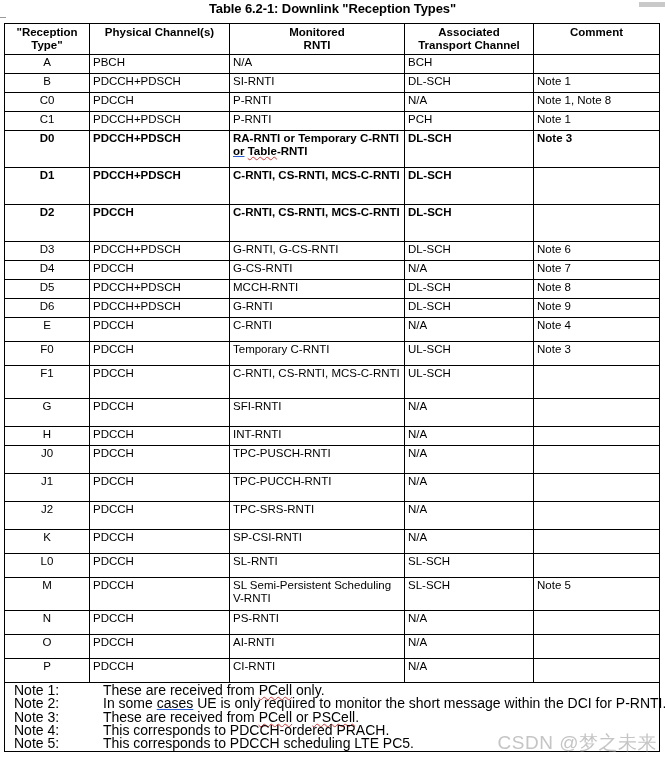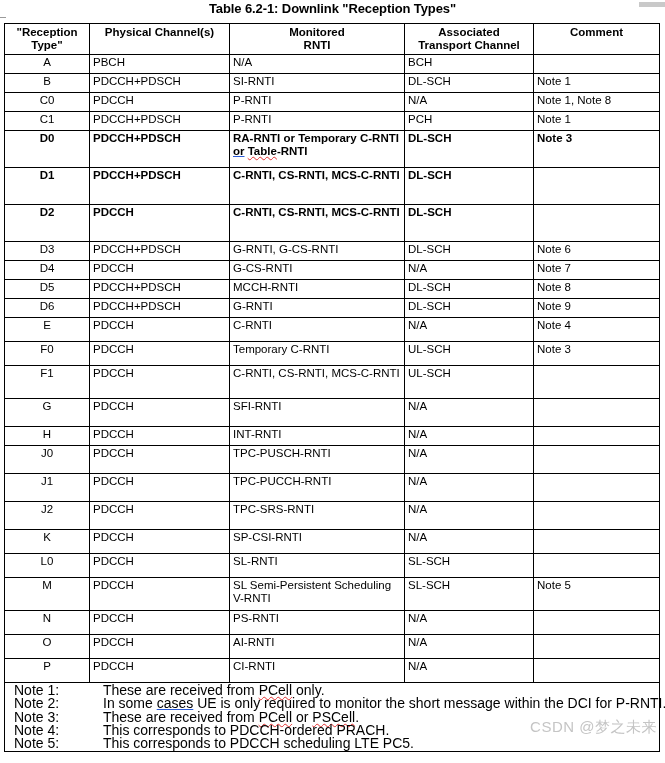--- a/index.html
+++ b/index.html
@@ -125,22 +125,22 @@
     text-decoration: underline;
     text-decoration-color: #2a5bd7;
     text-decoration-style: solid;
     text-decoration-thickness: 1px;
     text-underline-offset: 1px;
   }
 
   .watermark {
     position: absolute;
     right: 8px;
-    bottom: 26px;
-    font-size: 15px;
+    bottom: 7px;
+    font-size: 19px;
     color: #c5c5c5;
     letter-spacing: 0.5px;
     white-space: nowrap;
     pointer-events: none;
   }
 </style>
 </head>
 <body>
 
 <div id="page">

